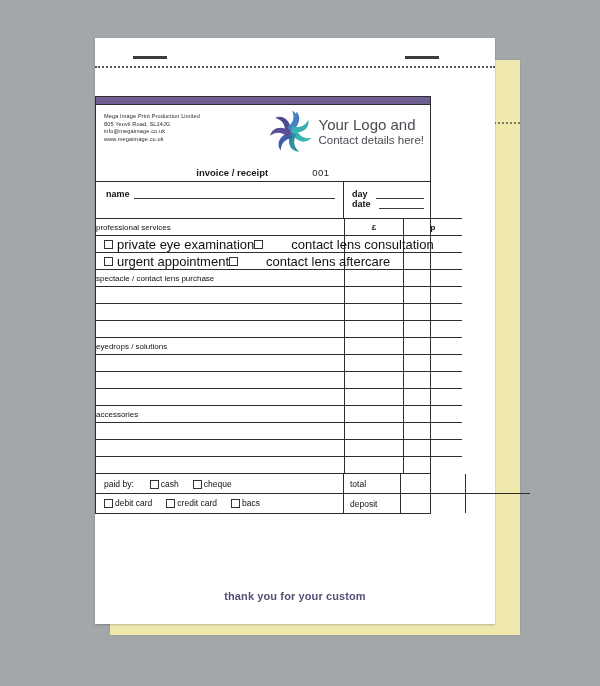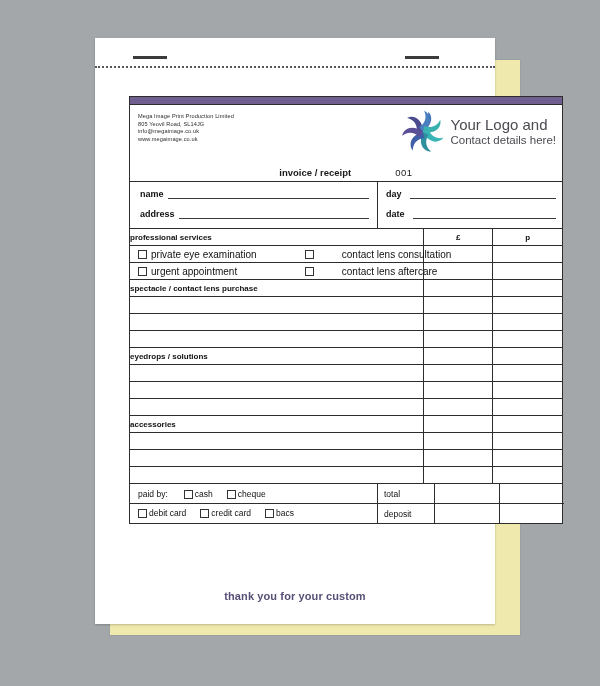--- a/index.html
+++ b/index.html
@@ -42,22 +42,22 @@
   .staple.right{left:310px;width:34px;}
 
   .perforation{
     position:absolute; left:0; top:28px; width:100%;
     border-top:2px dotted #56565c;
   }
 
   
   .form{
     position:absolute;
-    left:34px; top:58px;
-    width:434px;
+    left:0; top:58px;
+    width:336px;
     box-sizing:border-box;
     border:1px solid #2d2d2d;
     background:#fff;
   }
   .purple-bar{
     height:7px;
     background:#6e5f90;
     border-bottom:1px solid #2d2d2d;
   }
 
@@ -116,21 +116,20 @@
     flex:1;
     padding:7px 6px 7px 8px;
     box-sizing:border-box;
   }
   .fieldrow{
     display:flex;
     align-items:flex-end;
     font-size:9px;
     font-weight:bold;
     color:#111;
-    margin-bottom:10px;
   }
   .fieldrow:last-child{margin-bottom:2px;}
   .fieldrow .rule{
     flex:1;
     border-bottom:1px solid #3a3a3a;
     margin-left:4px;
     height:9px;
   }
   .idright .fieldrow .rule{margin-left:8px;}
 
@@ -147,21 +146,21 @@
     padding:0;
     font-size:8px;
     color:#111;
   }
   table.grid td:last-child{border-right:none;}
   td.c-desc{width:248px;}
   td.c-pound{width:58px;}
   td.c-pence{width:58px;}
 
   td.section{
-    font-weight:bold;
+    font-weight:normal;
     font-size:9px;
     padding-left:12px;
     height:17px;
   }
   td.colhead{
     text-align:center;
     font-weight:bold;
     font-size:9px;
   }
 
@@ -172,21 +171,21 @@
     height:16px;
   }
   .cb{
     width:9px;height:9px;
     border:1px solid #333;
     background:#fff;
     box-sizing:border-box;
     flex:0 0 auto;
   }
   .cbrow .lbl{
-    font-size:10px;
+    font-size:13px;
     margin-left:4px;
     white-space:nowrap;
     color:#111;
   }
   .cbrow .col2{margin-left:auto;display:flex;align-items:center;width:118px;gap:24px;}
   .cbrow .col2 .lbl{margin-left:4px;}
 
   
   .payblock{
     display:flex;
@@ -300,24 +299,20 @@
 
       <div class="inv-line">
         <span>invoice / receipt</span><span class="num">001</span>
       </div>
     </div>
 
     <div class="idblock">
       <div class="idleft">
         <div class="fieldrow">
           <span>name</span>
-          <span class="rule"></span>
-        </div>
-        <div class="fieldrow">
-          <span>address</span>
           <span class="rule"></span>
         </div>
       </div>
       <div class="idright">
         <div class="fieldrow">
           <span>day</span>
           <span class="rule"></span>
         </div>
         <div class="fieldrow">
           <span>date</span>

